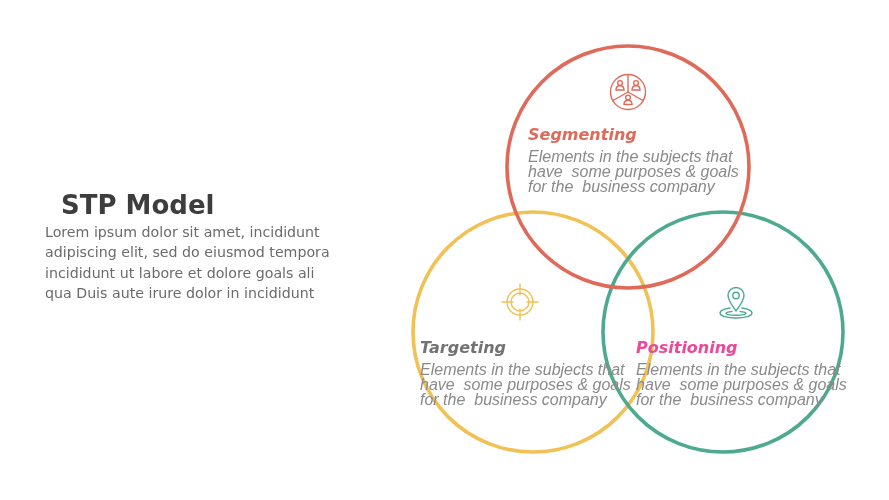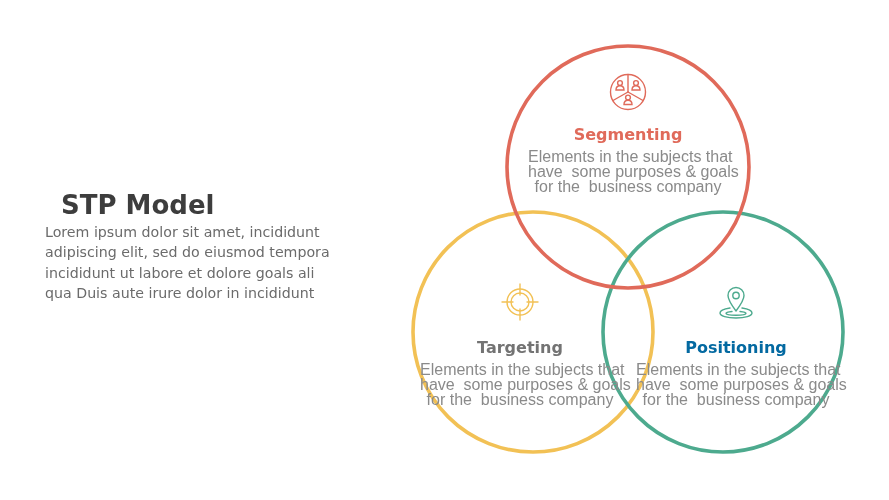--- a/index.html
+++ b/index.html
@@ -38,21 +38,21 @@
     }
     .desc span { display: block; white-space: nowrap; }
     svg.venn {
       position: absolute;
       left: 0;
       top: 0;
     }
     .circle-block {
       position: absolute;
       width: 200px;
-      text-align: center;
+      font-style: italic;
     }
     .circle-block .icon {
       display: block;
       margin: 0 auto;
     }
     .circle-block .label {
       font-family: "DejaVu Sans", sans-serif;
       font-weight: bold;
       font-size: 16px;
       margin-top: 10px;
@@ -122,19 +122,19 @@
   </div>
 </div>
 
 <div class="circle-block" style="left:636px; top:282px;">
   <svg class="icon" width="40" height="40" viewBox="0 0 40 40" fill="none" stroke="#4DAA8E" stroke-width="1.4" stroke-linecap="round" stroke-linejoin="round">
     <path d="M20 29 C14 21 12 17.5 12 13.5 A8 8 0 0 1 28 13.5 C28 17.5 26 21 20 29 Z"></path>
     <circle cx="20" cy="13.5" r="3.2"></circle>
     <path d="M14 26 C7 27 4 29 4 31 C4 34 11 36 20 36 C29 36 36 34 36 31 C36 29 33 27 26 26"></path>
     <path d="M16 29.5 C12 30 10 30.6 10 31.3 C10 32.4 14.5 33.2 20 33.2 C25.5 33.2 30 32.4 30 31.3 C30 30.6 28 30 24 29.5"></path>
   </svg>
-  <span class="label" style="color:#0369a1; margin-top:16px;">Positioning</span>
+  <span class="label" style="color:#ec4899; margin-top:16px;">Positioning</span>
   <div class="body">
     <span>Elements in the subjects that</span>
     <span>have  some purposes &amp; goals</span>
     <span>for the  business company</span>
   </div>
 </div>
 
 </body></html>

